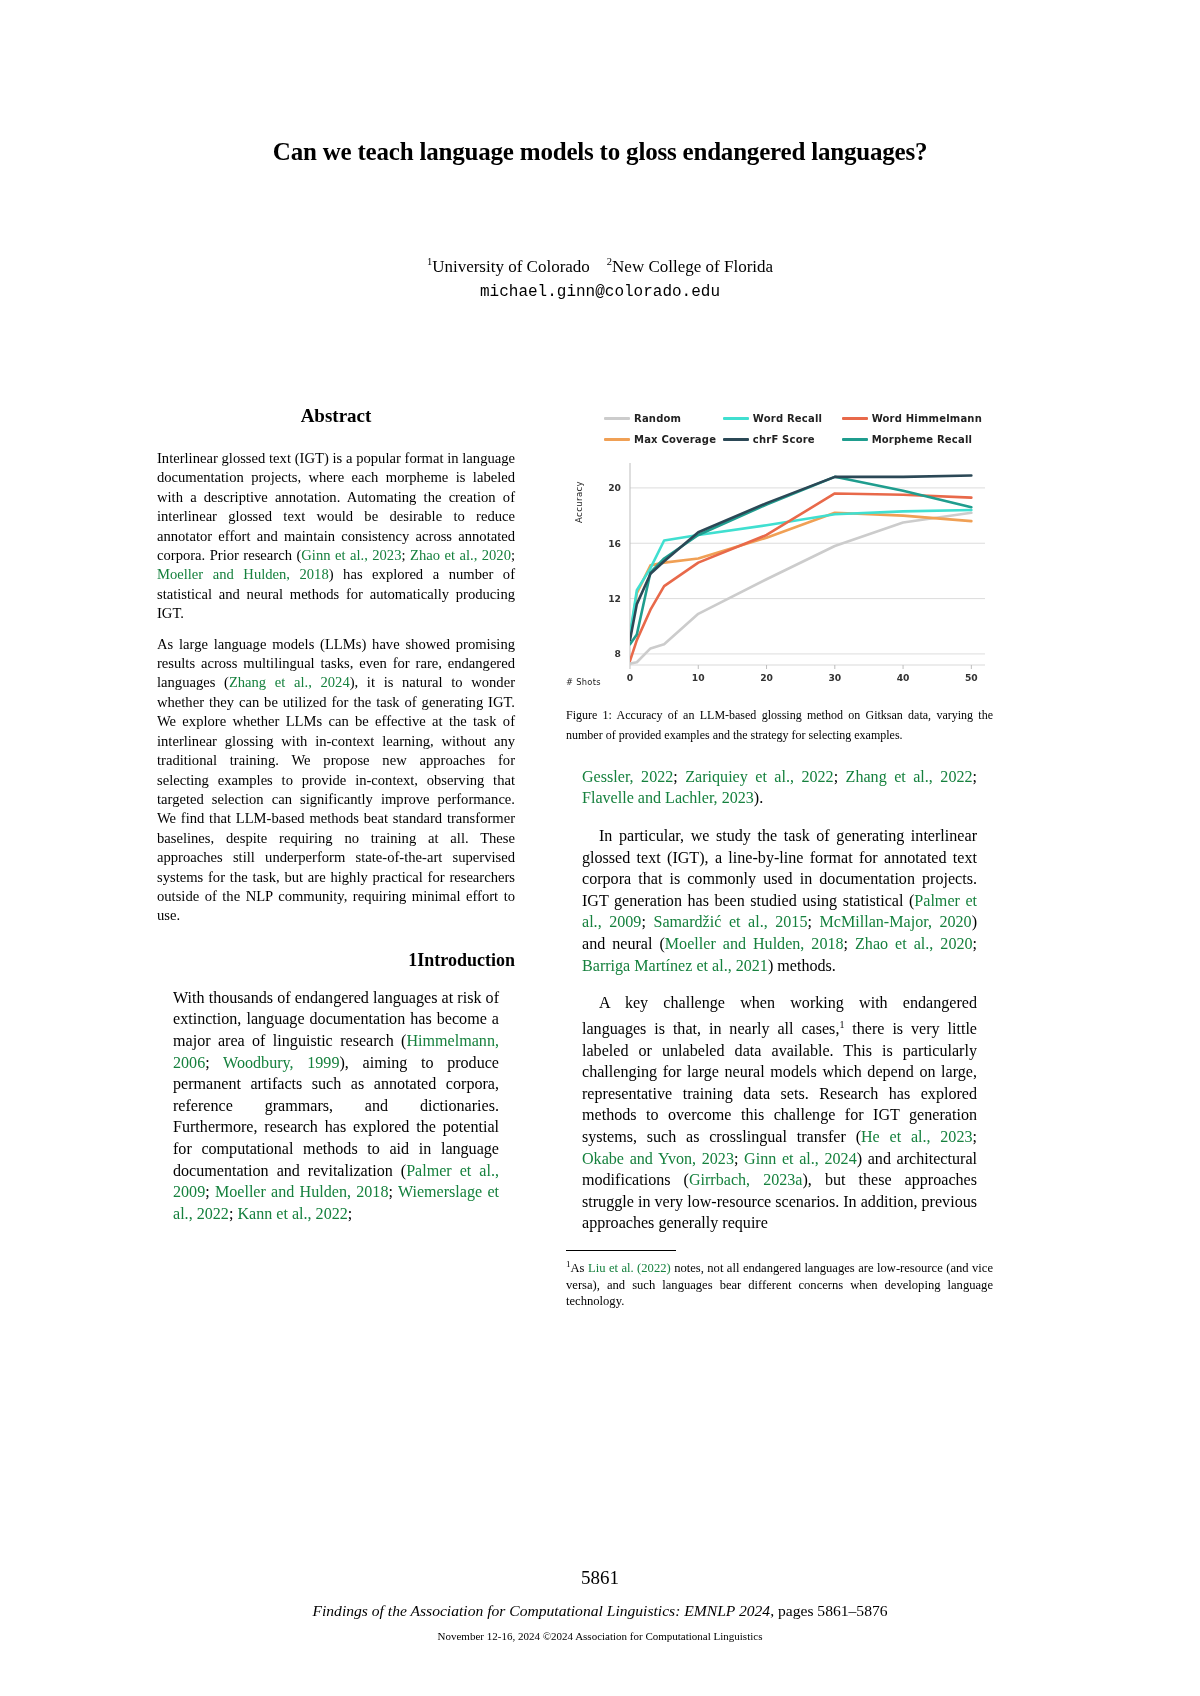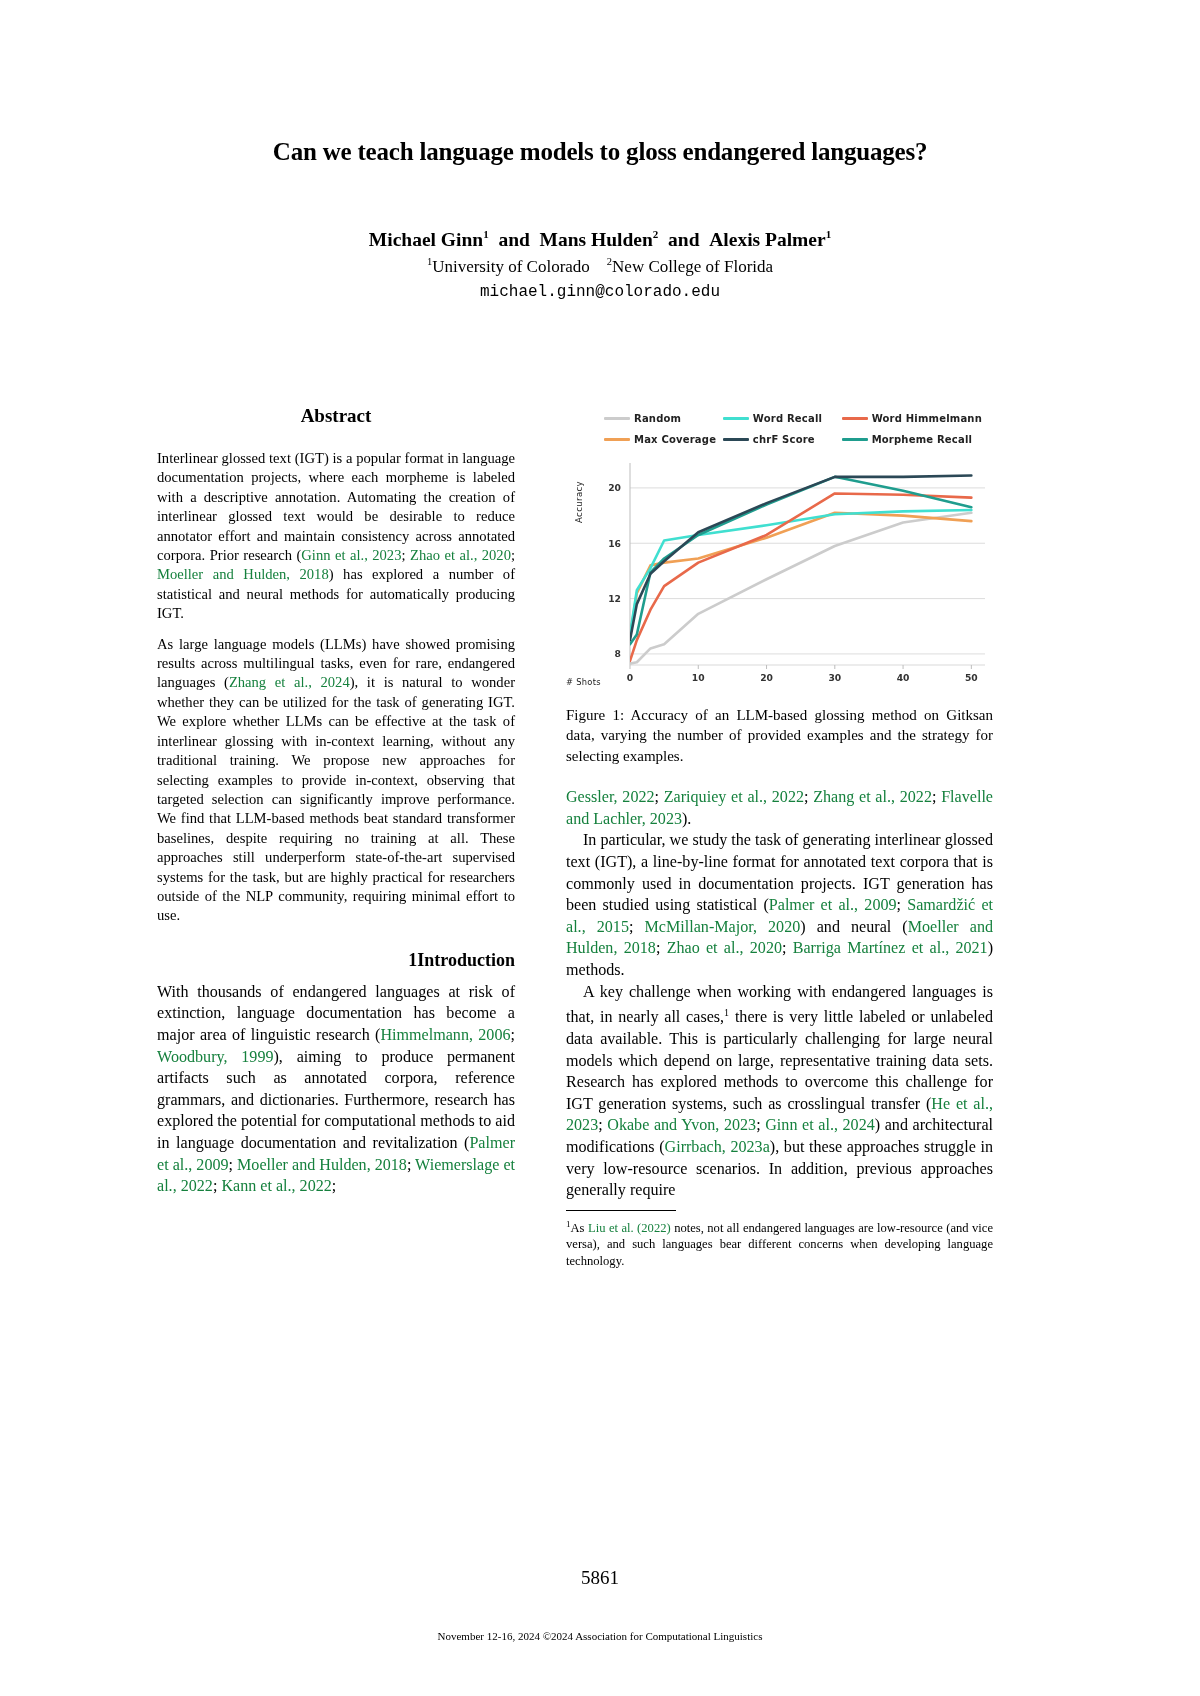--- a/index.html
+++ b/index.html
@@ -49,21 +49,21 @@
     text-align:justify;
     -webkit-hyphens:none; hyphens:none;
   }
   .sec-head {
     font-size:18px; font-weight:bold;
     margin:24px 0 10px 0;
     text-align:right;
   }
   .sec-head .num { display:inline-block; width:28px; }
   .body p {
-    margin:0;
+    margin:16px;
     font-size:16.1px; line-height:21.6px;
     text-align:justify; hyphens:none;
   }
   .body p.ind { text-indent:17px; }
   .cite { color:#15803d; }
   sup.fnref { font-size:10px; vertical-align:super; color:#000; }
 
   
   .figure { position:relative; width:427px; }
   .chart-wrap { position:relative; width:427px; height:290px; }
@@ -85,21 +85,21 @@
     font-family:"DejaVu Sans", sans-serif; font-size:8.5px;
     letter-spacing:0.4px; color:#222; white-space:nowrap;
   }
   .xlabel {
     position:absolute; left:0; right:0; top:272px; text-align:left;
     font-family:"DejaVu Sans", sans-serif; font-size:8.3px;
     letter-spacing:0.3px; color:#222;
   }
   .caption {
     margin-top:10px;
-    font-size:15px; line-height:20.4px; text-align:justify; hyphens:none;
+    font-size:12px; line-height:20.4px; text-align:justify; hyphens:none;
   }
 
   
   .fn-rule { width:110px; height:1px; background:#000; margin:9px 0 5px 0; }
   .footnote {
     font-size:12.6px; line-height:16.4px; text-align:justify; hyphens:none;
   }
   .footnote sup { font-size:9px; vertical-align:super; }
 
   
@@ -116,21 +116,20 @@
     position:absolute; left:0; right:0; top:1630px;
     text-align:center; font-size:11px;
   }
 </style>
 </head>
 <body>
 
 <div class="page">
 
   <div class="title">Can we teach language models to gloss endangered languages?</div>
-  <div class="authors">Michael Ginn<sup>1</sup>&nbsp; and &nbsp;Mans Hulden<sup>2</sup>&nbsp; and &nbsp;Alexis Palmer<sup>1</sup></div>
   <div class="affil"><sup>1</sup>University of Colorado &nbsp;&nbsp;&nbsp;<sup>2</sup>New College of Florida</div>
   <div class="email">michael.ginn@colorado.edu</div>
 
   <div class="col-left">
     <div class="abs">
       <div class="abstract-head">Abstract</div>
       <p>Interlinear glossed text (IGT) is a popular format in language documentation projects, where each morpheme is labeled with a descriptive annotation. Automating the creation of interlinear glossed text would be desirable to reduce annotator effort and maintain consistency across annotated corpora. Prior research (<span class="cite">Ginn et al., 2023</span>; <span class="cite">Zhao et al., 2020</span>; <span class="cite">Moeller and Hulden, 2018</span>) has explored a number of statistical and neural methods for automatically producing IGT.</p>
       <p>As large language models (LLMs) have showed promising results across multilingual tasks, even for rare, endangered languages (<span class="cite">Zhang et al., 2024</span>), it is natural to wonder whether they can be utilized for the task of generating IGT. We explore whether LLMs can be effective at the task of interlinear glossing with in-context learning, without any traditional training. We propose new approaches for selecting examples to provide in-context, observing that targeted selection can significantly improve performance. We find that LLM-based methods beat standard transformer baselines, despite requiring no training at all. These approaches still underperform state-of-the-art supervised systems for the task, but are highly practical for researchers outside of the NLP community, requiring minimal effort to use.</p>
     </div>
 
@@ -226,15 +225,18 @@
       <p><span class="cite">Gessler, 2022</span>; <span class="cite">Zariquiey et al., 2022</span>; <span class="cite">Zhang et al., 2022</span>; <span class="cite">Flavelle and Lachler, 2023</span>).</p>
       <p class="ind">In particular, we study the task of generating interlinear glossed text (IGT), a line-by-line format for annotated text corpora that is commonly used in documentation projects. IGT generation has been studied using statistical (<span class="cite">Palmer et al., 2009</span>; <span class="cite">Samardžić et al., 2015</span>; <span class="cite">McMillan-Major, 2020</span>) and neural (<span class="cite">Moeller and Hulden, 2018</span>; <span class="cite">Zhao et al., 2020</span>; <span class="cite">Barriga Martínez et al., 2021</span>) methods.</p>
       <p class="ind">A key challenge when working with endangered languages is that, in nearly all cases,<sup class="fnref">1</sup> there is very little labeled or unlabeled data available. This is particularly challenging for large neural models which depend on large, representative training data sets. Research has explored methods to overcome this challenge for IGT generation systems, such as crosslingual transfer (<span class="cite">He et al., 2023</span>; <span class="cite">Okabe and Yvon, 2023</span>; <span class="cite">Ginn et al., 2024</span>) and architectural modifications (<span class="cite">Girrbach, 2023a</span>), but these approaches struggle in very low-resource scenarios. In addition, previous approaches generally require</p>
     </div>
 
     <div class="fn-rule"></div>
     <div class="footnote"><sup>1</sup>As <span class="cite">Liu et al. (2022)</span> notes, not all endangered languages are low-resource (and vice versa), and such languages bear different concerns when developing language technology.</div>
   </div>
 
   <div class="pagenum">5861</div>
+  <div class="footer-1">
+    <span>Findings of the Association for Computational Linguistics: EMNLP 2024</span><span class="rom">, pages 5861–5876</span>
+  </div>
   <div class="footer-2">November 12-16, 2024 ©2024 Association for Computational Linguistics</div>
 
 </div>
 
 </body></html>

